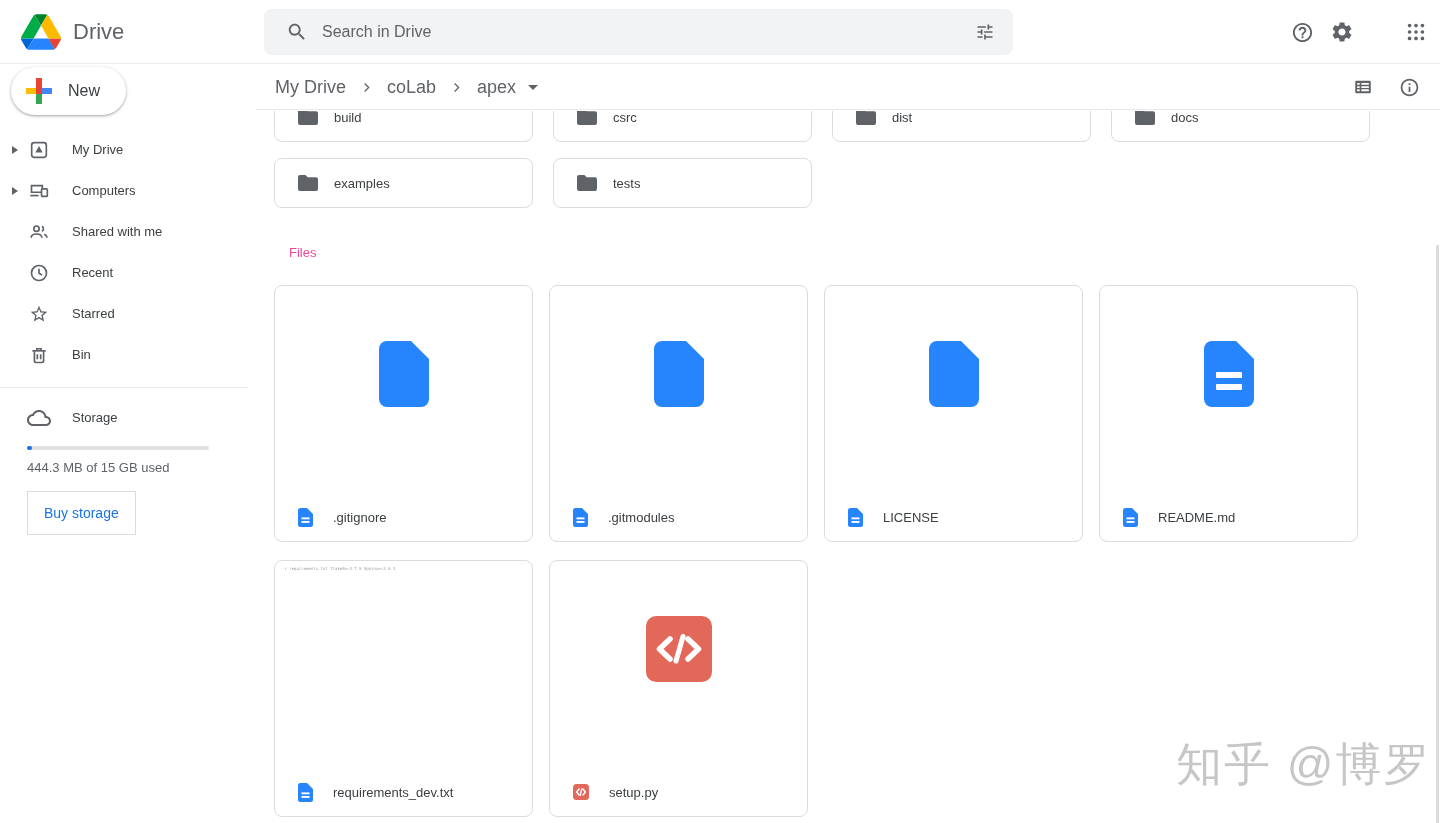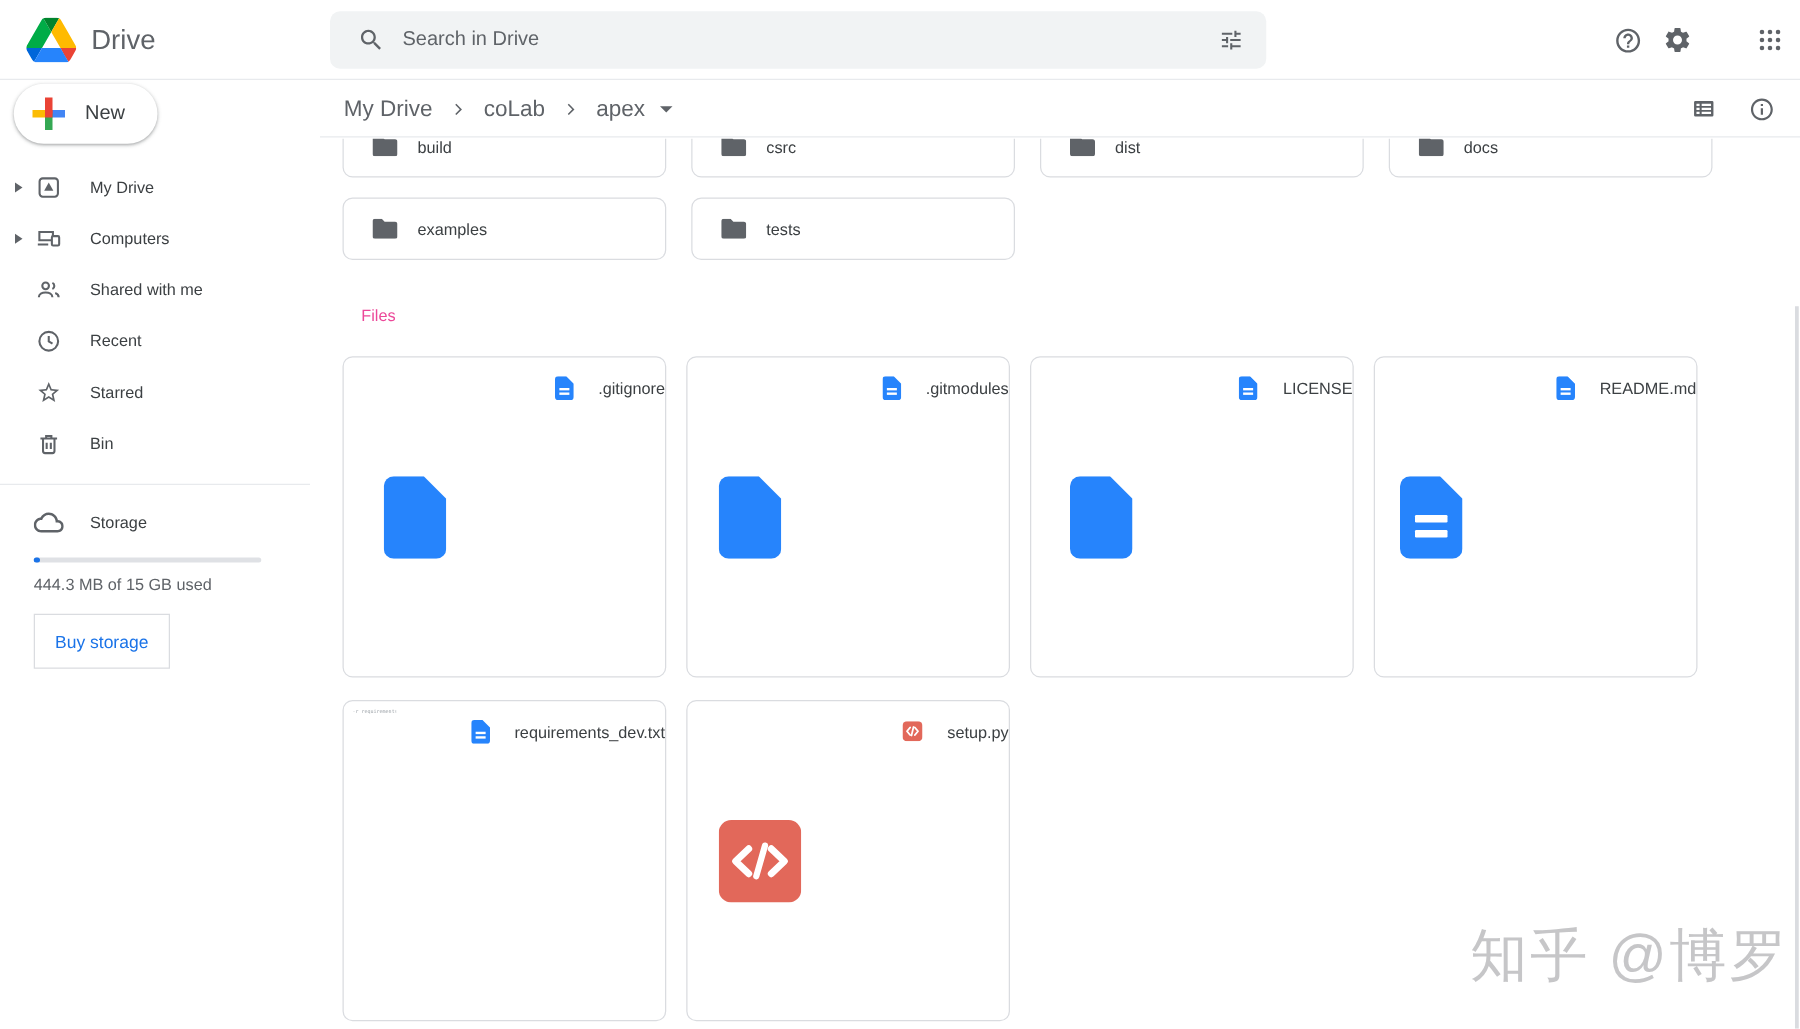--- a/index.html
+++ b/index.html
@@ -75,21 +75,21 @@
   .row-partial { margin-top:-19px; }
   .row-second { margin-top:16px; }
   .folder-card { width:259px; height:50px; background:#fff; border:1px solid #dadce0; border-radius:8px;
     display:flex; align-items:center; padding-left:23px; cursor:pointer; }
   .folder-name { margin-left:16px; font-size:13px; font-weight:500; color:#3c4043; }
 
   .files-label { margin-top:37px; padding-left:15px; font-size:13px; font-weight:500; color:#ec4899; }
 
   .files-grid { display:flex; flex-wrap:wrap; gap:18px 16px; margin-top:25px; width:1084px; }
   .file-card { width:259px; height:257px; background:#fff; border:1px solid #dadce0; border-radius:8px;
-    display:flex; flex-direction:row; overflow:hidden; cursor:pointer;gap:32px; }
+    display:flex; flex-direction:column; overflow:hidden; cursor:pointer;gap:32px; }
   .file-preview { flex:1; position:relative; display:flex; align-items:center; justify-content:center; }
   .preview-text { position:absolute; top:5px; left:7px; right:5px; font-size:4px; line-height:5px;
     color:#9aa0a6; white-space:nowrap; overflow:hidden; font-family:"DejaVu Sans Mono",monospace; }
   .file-footer { height:48px; display:flex; align-items:center; padding-left:23px; }
   .file-name { margin-left:20px; font-size:13px; font-weight:500; color:#3c4043; }
 
   .scrollbar-thumb { position:absolute; right:1px; top:245px; width:3px; height:578px;
     background:#dadce0; z-index:30; }
 
   .watermark { position:absolute; left:1176px; top:734px; z-index:40; pointer-events:none;

